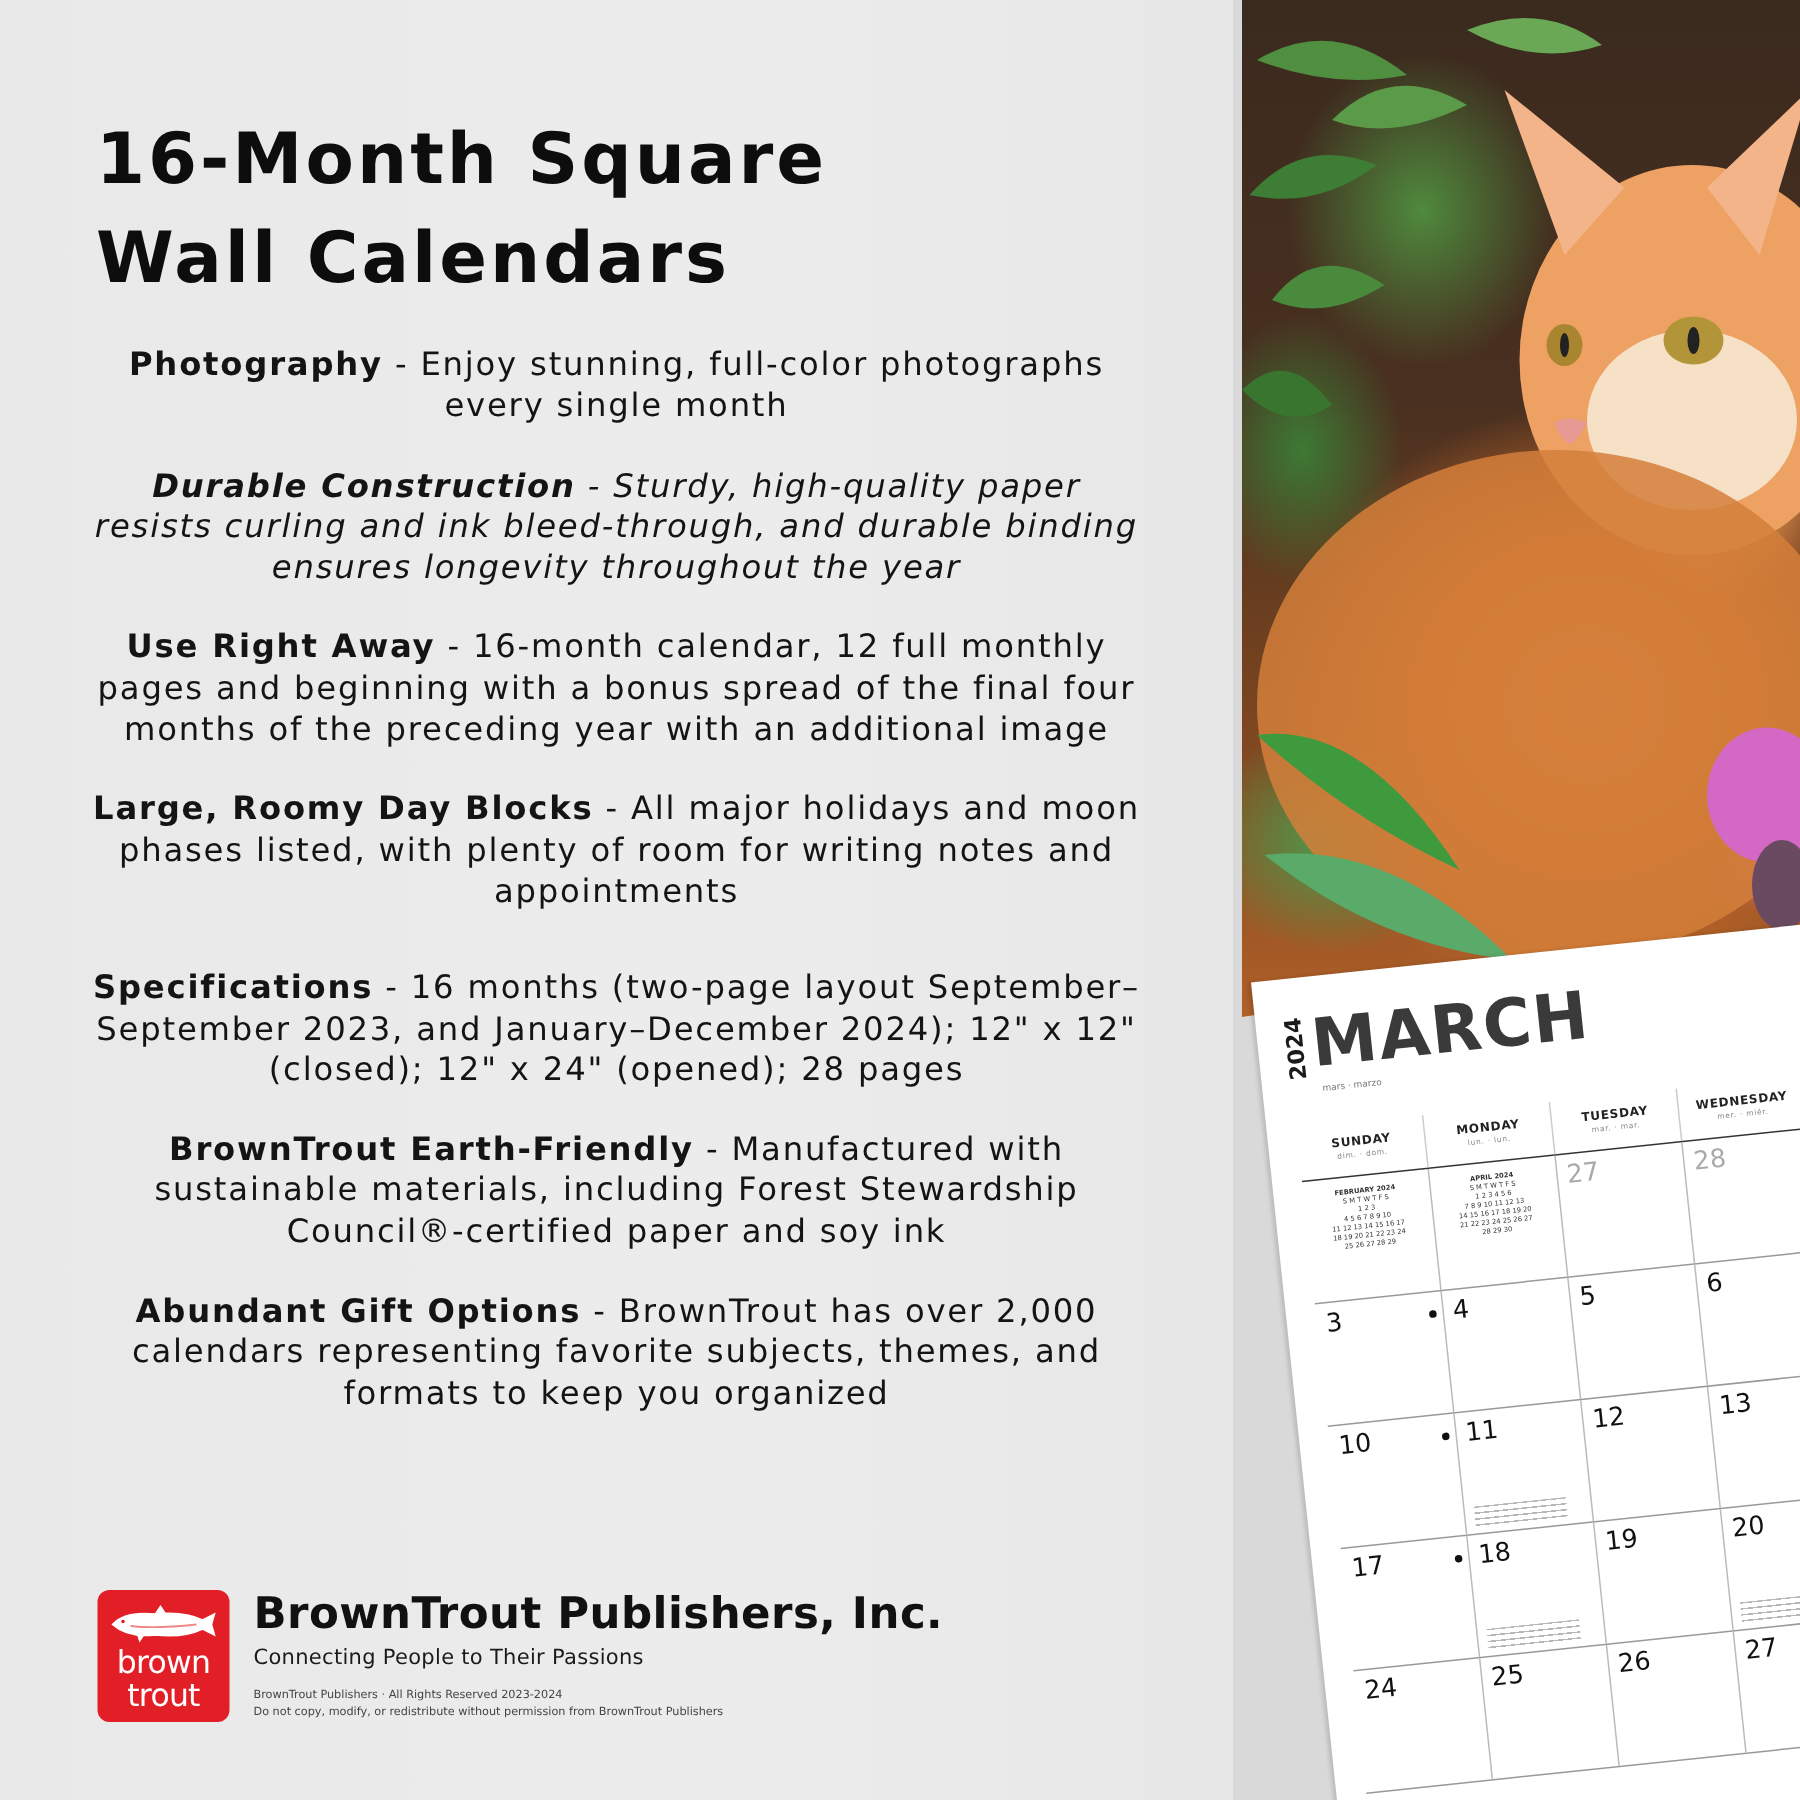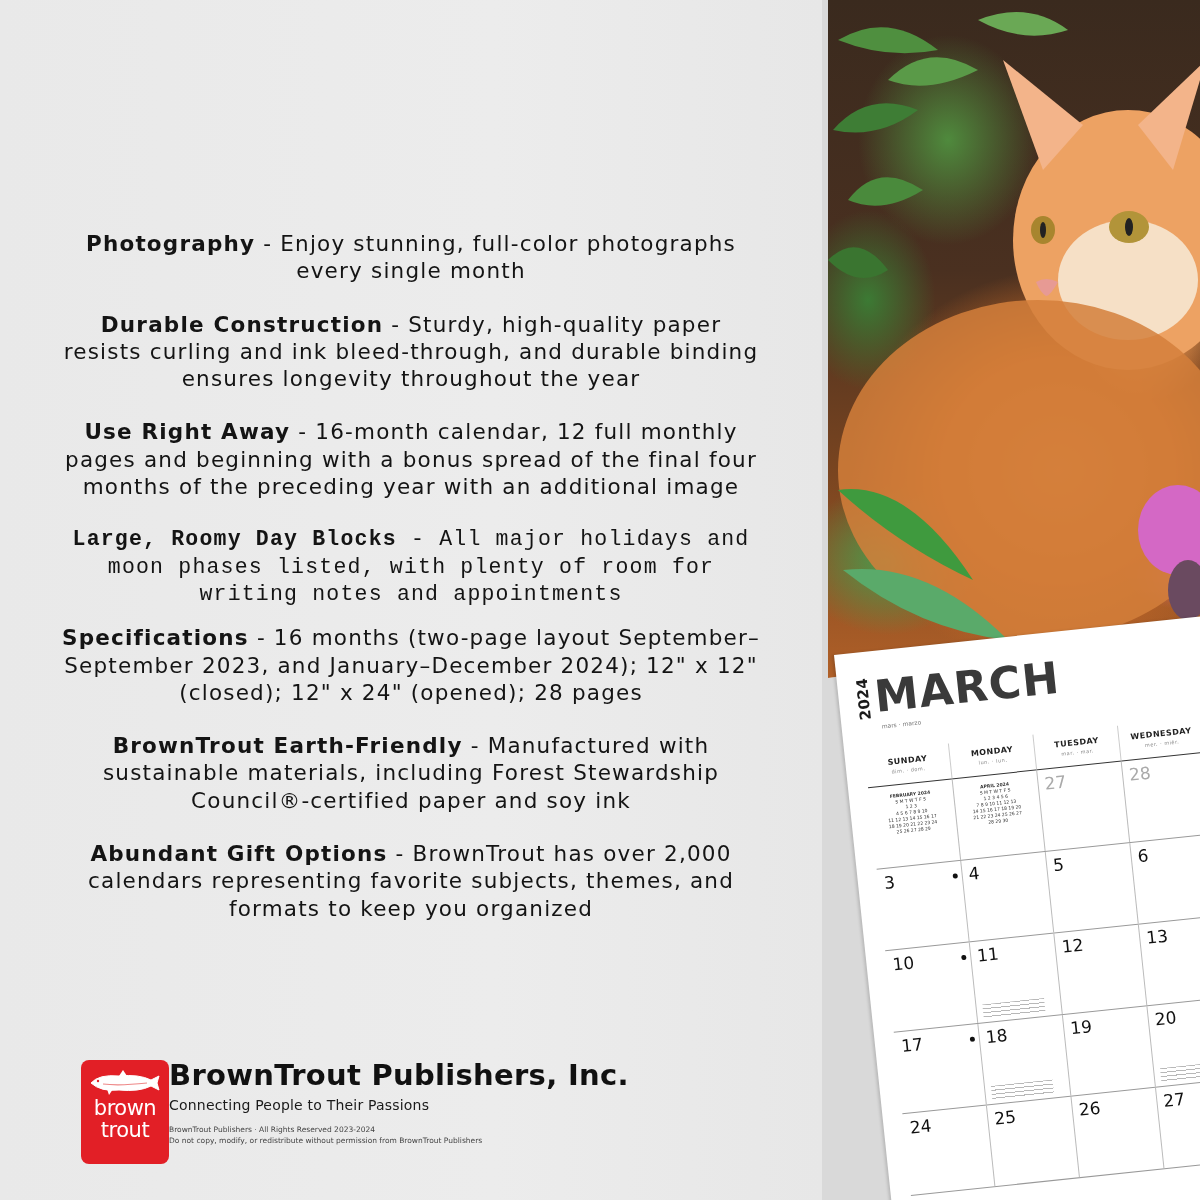--- a/index.html
+++ b/index.html
@@ -19,26 +19,26 @@
     font-family: "DejaVu Sans", sans-serif;
     font-weight: bold; font-size: 47px; line-height: 66px;
     letter-spacing: 2px; color: #0d0d0d;
   }
   .features { position: absolute; left: 61px; top: 230px; width: 700px; }
   .feature {
     font-size: 21.5px; line-height: 27.3px; letter-spacing: 1.2px;
     color: #141414; margin-bottom: 26px; text-align: center;
   }
   .feature .ft-title { font-weight: bold; }
-  .feature.f1 { margin-bottom: 26px; }
-  .feature.f3 { margin-bottom: 16px; font-family: Liberation Mono, monospace; }
+  .feature.f1 { margin-bottom: 26px; font-style: italic; }
+  .feature.f3 { margin-bottom: 37px; }
 
   .brand { position: absolute; left: 65px; top: 1060px; width: 560px; height: 90px; }
   .logo {
-    position: absolute; left: 16px; top: 0; width: 88px; height: 104px;
+    position: absolute; left: 0; top: 0; width: 88px; height: 88px;
     background: #e21f26; border-radius: 8px; overflow: hidden;
   }
   .logo .fish { position: absolute; left: 8px; top: 8px; width: 72px; height: 30px; }
   .logo .logo-text {
     position: absolute; left: 0; width: 88px; text-align: center;
     color: #fff; font-family: "DejaVu Sans", sans-serif; font-size: 21px; line-height: 20px;
     letter-spacing: -0.5px;
   }
   .logo .lt1 { top: 38px; }
   .logo .lt2 { top: 60px; }
@@ -125,20 +125,24 @@
   .note-lines {
     position: absolute; left: 6px; bottom: 4px; width: 62px; height: 14px;
     background: repeating-linear-gradient(180deg, #888 0 1px, transparent 1px 4px);
     opacity: 0.6;
   }
 </style>
 </head>
 <body>
 
 <div class="left-panel">
+  <h1 class="headline">
+    <div>16-Month Square</div>
+    <div>Wall Calendars</div>
+  </h1>
 
   <div class="features">
     <p class="feature f0">
       <span class="ft-title">Photography</span><span> - Enjoy stunning, full-color photographs every single month</span>
     </p>
     <p class="feature f1">
       <span class="ft-title">Durable Construction</span><span> - Sturdy, high-quality paper resists curling and ink bleed-through, and durable binding ensures longevity throughout the year</span>
     </p>
     <p class="feature f2">
       <span class="ft-title">Use Right Away</span><span> - 16-month calendar, 12 full monthly pages and beginning with a bonus spread of the final four months of the preceding year with an additional image</span>

